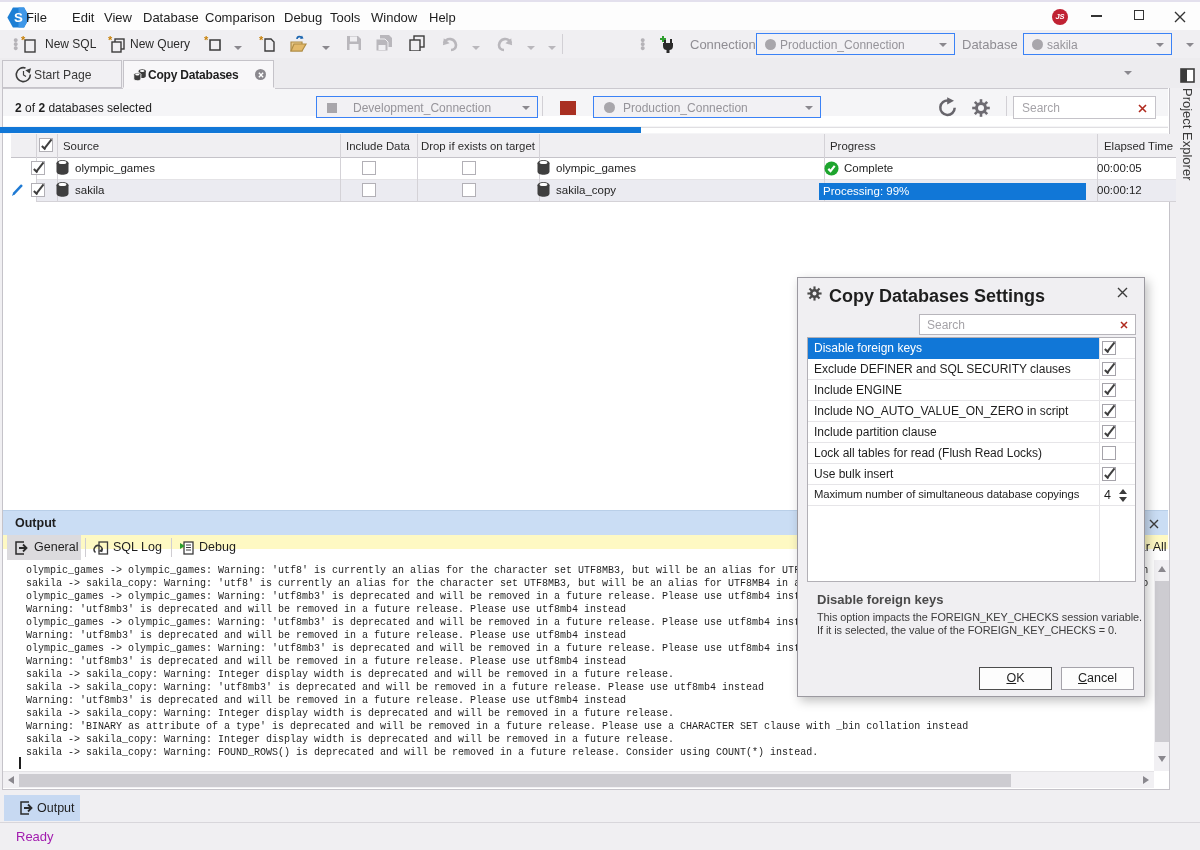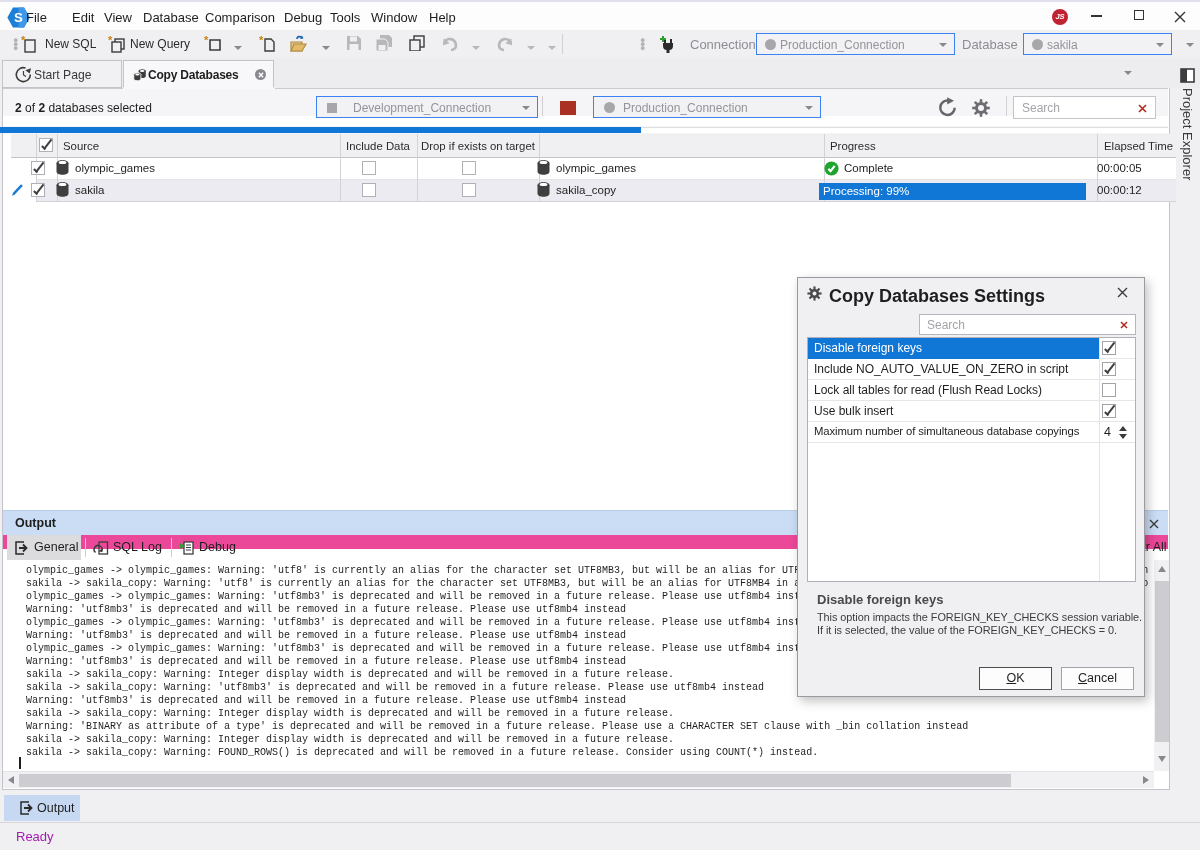--- a/index.html
+++ b/index.html
@@ -35,21 +35,21 @@
 
 
 .gline { position:absolute; background:#d4d2d7; }
 .hcell { position:absolute; top:0; height:23px; font-size:11.4px; color:#2b2b2b; line-height:24px; white-space:nowrap; }
 .cb { position:absolute; width:14px; height:14px; background:#fff; border:1px solid #b2b0b6; }
 .cb.chk::before { content:""; position:absolute; left:1.5px; top:6px; width:4.5px; height:1.6px; background:#3f3f3f; transform:rotate(45deg); transform-origin:left center; }
 .cb.chk::after { content:""; position:absolute; left:4.3px; top:9.2px; width:11.5px; height:1.6px; background:#3f3f3f; transform:rotate(-52deg); transform-origin:left center; }
 
 
 #outhead { position:absolute; left:0; top:422px; width:1165px; height:25px; background:#caddf4; border-top:1px solid #b9cfe8; }
-#outtabs { position:absolute; left:0; top:447px; width:1165px; height:14px; background:#ec4899; }
+#outtabs { position:absolute; left:0; top:447px; width:1165px; height:14px; background:#fef9c3; }
 #outlog { position:absolute; left:0; top:472px; width:1151px; height:211px; background:#fff; font-family:"Liberation Mono", monospace; font-size:10px; color:#1e1e1e; line-height:13px; white-space:pre; overflow:hidden; }
 
 
 .sb { position:absolute; background:#f1f0f3; }
 .sbthumb { position:absolute; background:#cdccd1; }
 .tri { position:absolute; width:0; height:0; }
 
 
 #dialog { position:absolute; left:797px; top:277px; width:348px; height:420px; background:#f0eff2; border:1px solid #9b99a0; box-shadow:3px 4px 10px rgba(0,0,0,0.25); overflow:hidden; }
 .dlgrow { position:relative; height:21px; border-bottom:1px solid #e6e5e8; font-size:12px; color:#1e1e1e; }
@@ -444,21 +444,33 @@
   </div>
 
   <div class="abs" style="left:9px;top:59px;width:329px;height:245px;background:#fff;border:1px solid #b2b0b6;">
     <div class="abs" style="left:291px;top:0;width:1px;height:243px;background:#e4e3e6;"></div>
     <div class="dlgrow">
         <div class="abs" style="left:0;top:0;width:291px;height:21px;background:#1177d7;"></div>
         <span class="lbl" style="color:#fff;">Disable foreign keys</span>
         <span class="cbx chk"></span>
       </div>
     <div class="dlgrow">
+        <span class="lbl">Exclude DEFINER and SQL SECURITY clauses</span>
+        <span class="cbx chk"></span>
+      </div>
+    <div class="dlgrow">
+        <span class="lbl">Include ENGINE</span>
+        <span class="cbx chk"></span>
+      </div>
+    <div class="dlgrow">
         <span class="lbl">Include NO_AUTO_VALUE_ON_ZERO in script</span>
+        <span class="cbx chk"></span>
+      </div>
+    <div class="dlgrow">
+        <span class="lbl">Include partition clause</span>
         <span class="cbx chk"></span>
       </div>
     <div class="dlgrow">
         <span class="lbl">Lock all tables for read (Flush Read Locks)</span>
         <span class="cbx"></span>
       </div>
     <div class="dlgrow">
         <span class="lbl">Use bulk insert</span>
         <span class="cbx chk"></span>
       </div>

